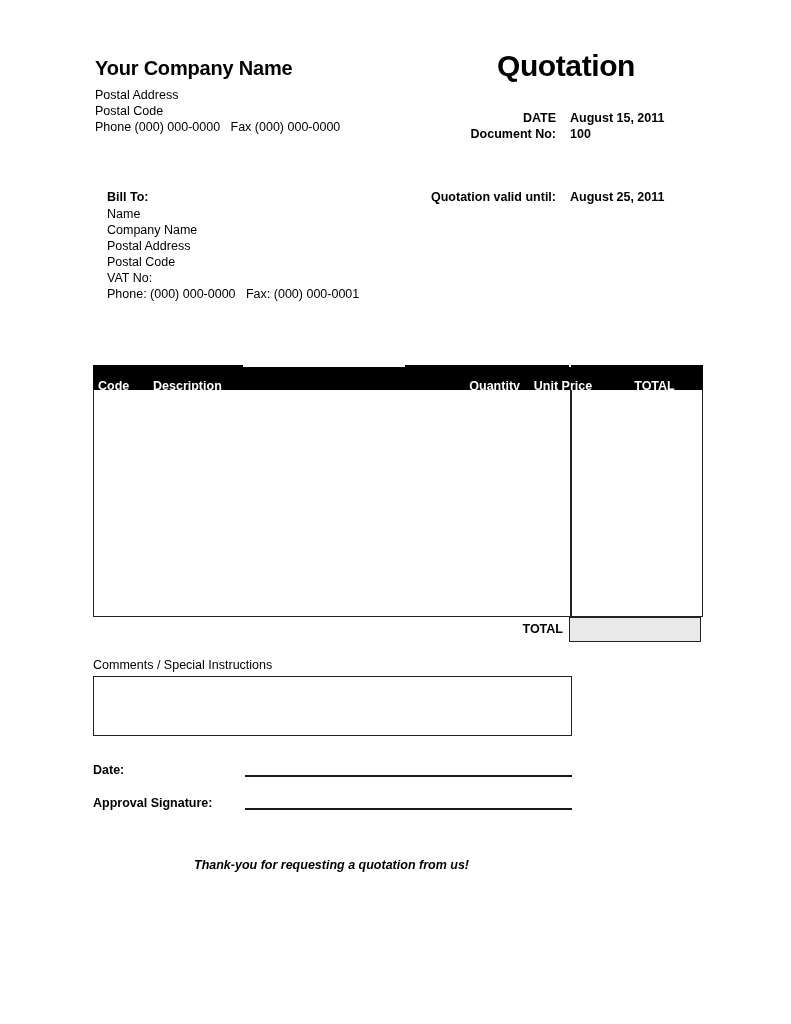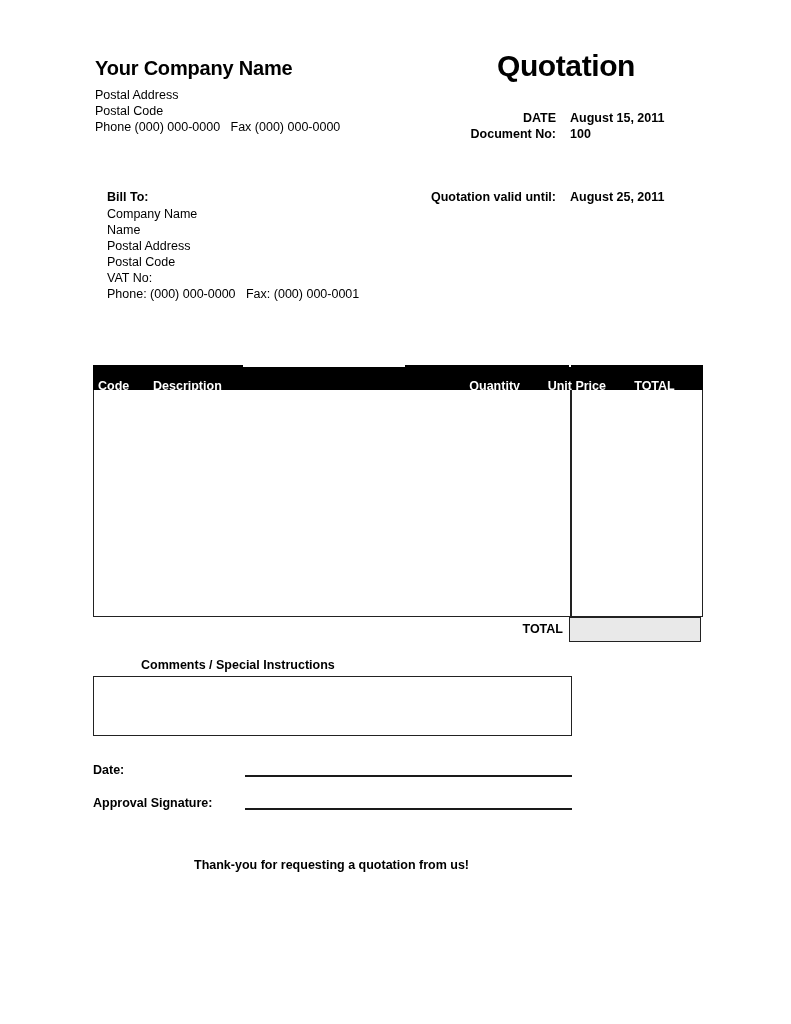--- a/index.html
+++ b/index.html
@@ -130,21 +130,21 @@
   .notch-b { left: 310px; width: 2px;   }
   .notch-c { left: 476px; width: 2px;   }
   .th {
     box-sizing: border-box;
     white-space: pre;
     margin-top: 16px;
   }
   .th-code  { width: 60px;  padding-left: 5px; }
   .th-desc  { width: 277px; }
   .th-qty   { width: 90px;  text-align: right; }
-  .th-price { width: 86px;  text-align: right; }
+  .th-price { width: 86px;  text-align: center; }
   .th-total { width: 97px;  text-align: center; }
 
   .table-body {
     position: relative;
     height: 227px;
     border-left: 1.5px solid #222;
     border-right: 1.5px solid #222;
     border-bottom: 1.5px solid #222;
     box-sizing: border-box;
     background: #ffffff;
@@ -185,24 +185,23 @@
     border: 1.5px solid #222;
     box-sizing: border-box;
   }
 
   
   .comments-title {
     position: absolute;
     left: 93px;
     top: 657px;
     font-size: 12.5px;
-    font-weight: bold;
-    line-height: 16px;
-    white-space: pre;
-    margin-left: 48px;
+    font-weight: normal;
+    line-height: 16px;
+    white-space: pre;
   }
   .comments-box {
     position: absolute;
     left: 93px;
     top: 676px;
     width: 479px;
     height: 60px;
     border: 1.5px solid #222;
     box-sizing: border-box;
     background: #ffffff;
@@ -238,20 +237,21 @@
   
   .footer-note {
     position: absolute;
     left: 0;
     top: 858px;
     width: 663px;
     text-align: center;
     font-size: 12.5px;
     font-weight: bold;
     white-space: pre;
+    font-style: italic;
   }
 </style>
 </head>
 <body>
 
 <div class="page">
 
   <div class="company-block">
     <div class="company-name">Your Company Name</div>
     <div class="company-line">Postal Address</div>
@@ -267,22 +267,22 @@
       <div class="meta-value">August 15, 2011</div>
     </div>
     <div class="meta-row">
       <div class="meta-label">Document No:</div>
       <div class="meta-value">100</div>
     </div>
   </div>
 
   <div class="billto-block">
     <div class="billto-title">Bill To:</div>
+    <div class="billto-line">Name</div>
     <div class="billto-line">Company Name</div>
-    <div class="billto-line">Name</div>
     <div class="billto-line">Postal Address</div>
     <div class="billto-line">Postal Code</div>
     <div class="billto-line">VAT No:</div>
     <div class="billto-line">Phone: (000) 000-0000   Fax: (000) 000-0001</div>
   </div>
 
   <div class="meta-block mid">
     <div class="meta-row">
       <div class="meta-label">Quotation valid until:</div>
       <div class="meta-value">August 25, 2011</div>

